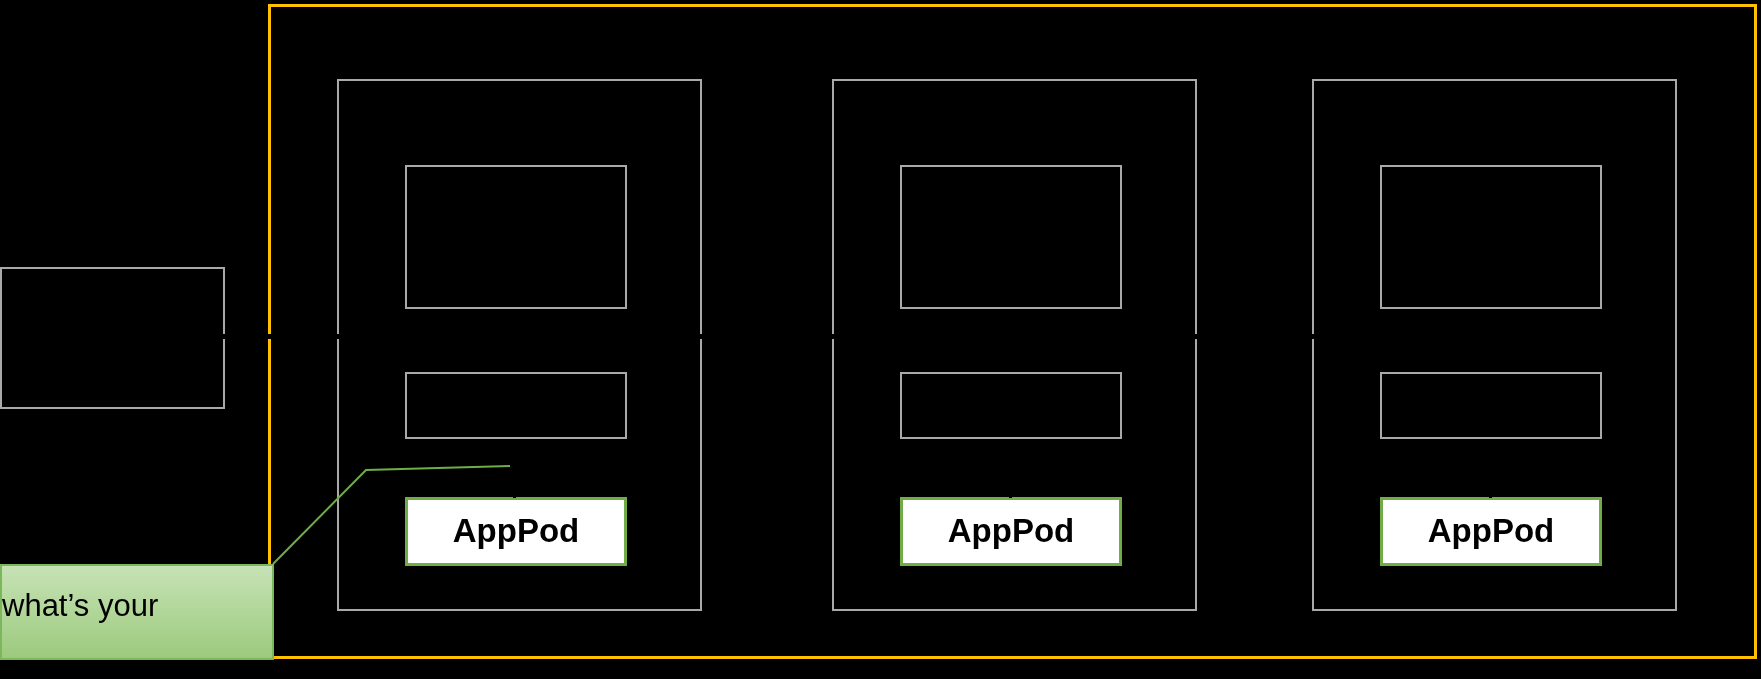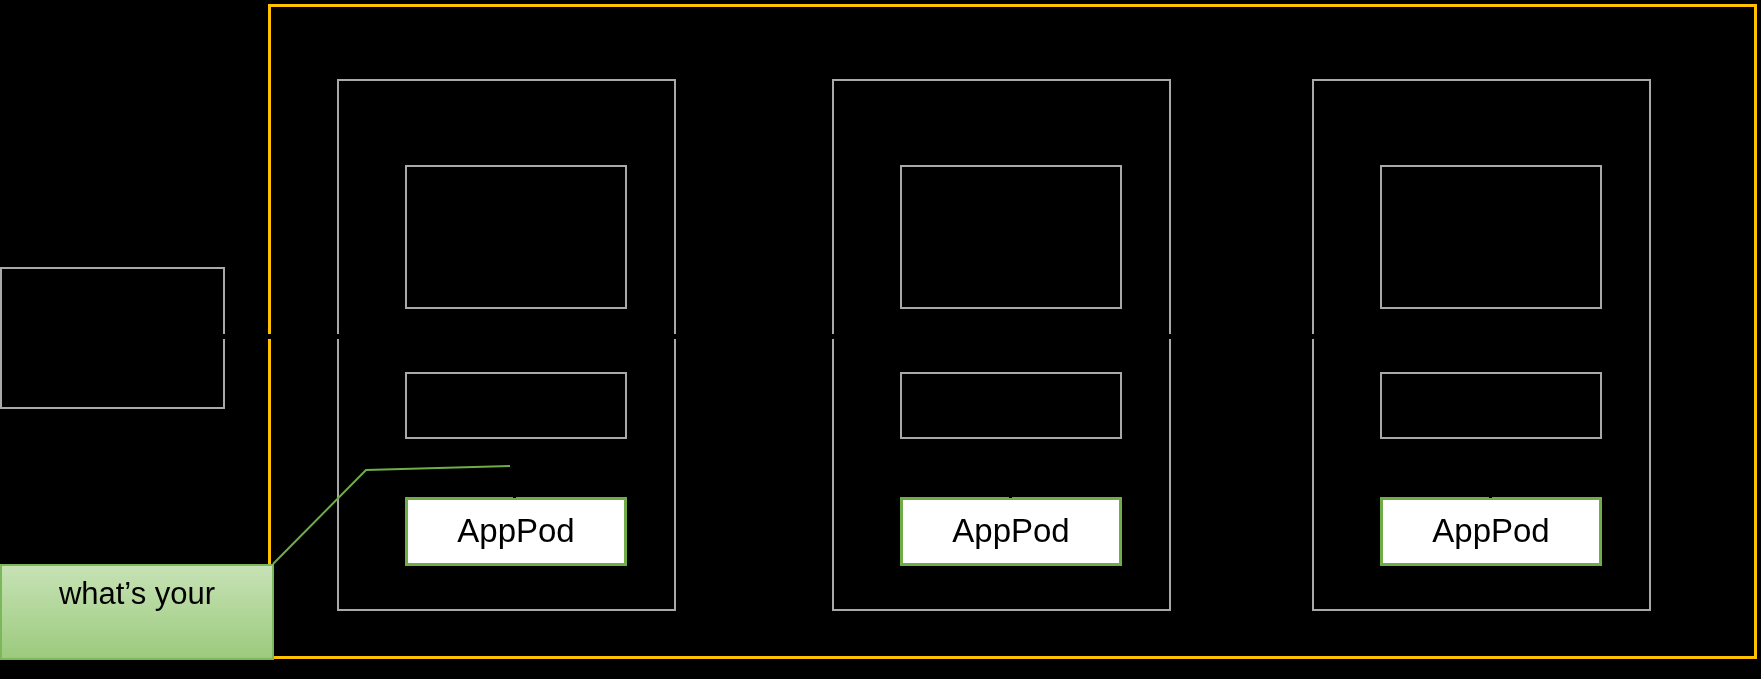--- a/index.html
+++ b/index.html
@@ -19,22 +19,22 @@
   }
   .cluster{
     position:absolute;left:268px;top:4px;width:1489px;height:655px;
     border:3px solid var(--orange);box-sizing:border-box;z-index:1;
   }
   .left-box{
     position:absolute;left:0;top:267px;width:225px;height:142px;
     border:2px solid var(--gray);box-sizing:border-box;z-index:2;
   }
   .node{
-    position:absolute;top:79px;width:339px;height:532px;
-    border:2px solid var(--gray);box-sizing:border-box;z-index:2;
+    position:absolute;top:79px;width:365px;height:532px;
+    border:2px solid var(--gray);box-sizing:border-box;z-index:2;font-weight:bold;
   }
   .node-1{left:337px;}
   .node-2{left:832px;}
   .node-3{left:1312px;}
   .inner-box{
     position:absolute;left:66px;width:222px;
     border:2px solid var(--gray);box-sizing:border-box;
   }
   .inner-upper{top:84px;height:144px;}
   .inner-middle{top:291px;height:67px;}
@@ -53,22 +53,22 @@
   .sx1a{left:513px;} .sx1b{left:513px;}
   .sx2a{left:1009px;} .sx2b{left:1009px;}
   .sx3a{left:1489px;} .sx3b{left:1489px;}
   .connector-svg{
     position:absolute;left:0;top:0;width:1761px;height:679px;z-index:4;pointer-events:none;
   }
   .callout{
     position:absolute;left:0;top:564px;width:274px;height:96px;z-index:5;
     border:2px solid var(--callout-border);box-sizing:border-box;
     background:linear-gradient(to bottom,var(--callout-top),var(--callout-bottom));
-    color:var(--text);font-size:31px;line-height:45px;text-align:center;
-    padding-top:5px;
+    color:var(--text);font-size:31px;line-height:45px;text-align:left;
+    padding-top:17px;
   }
 </style>
 </head>
 <body>
 
 <div class="canvas">
 
   <div class="cluster"></div>
 
   <div class="left-box"></div>

